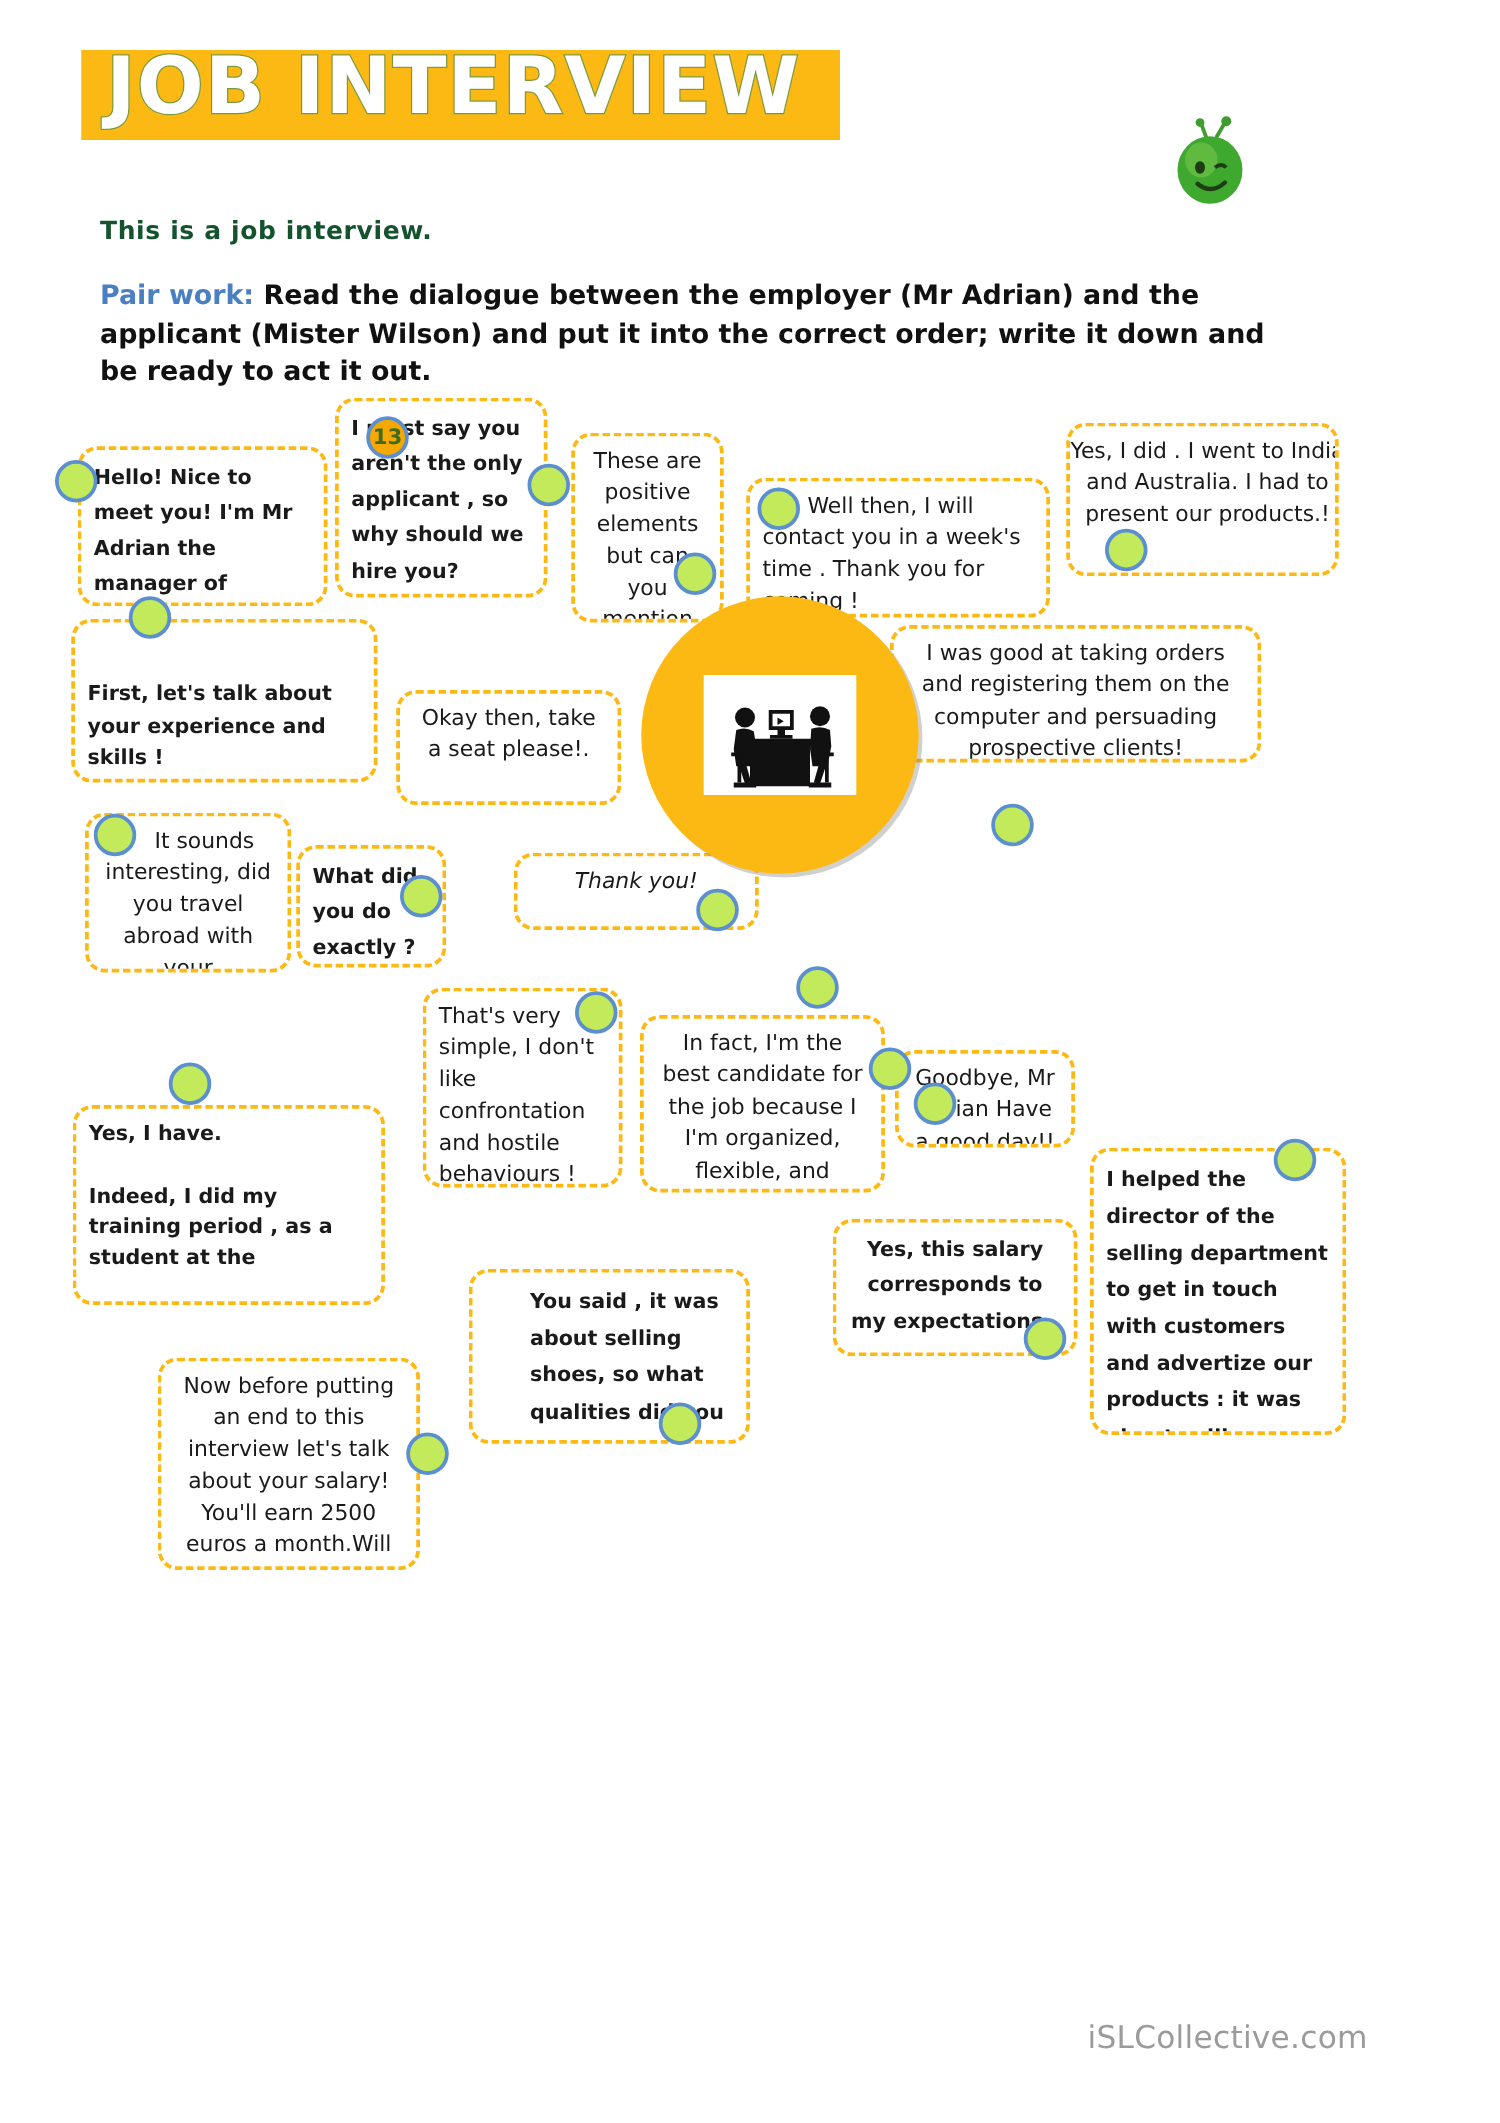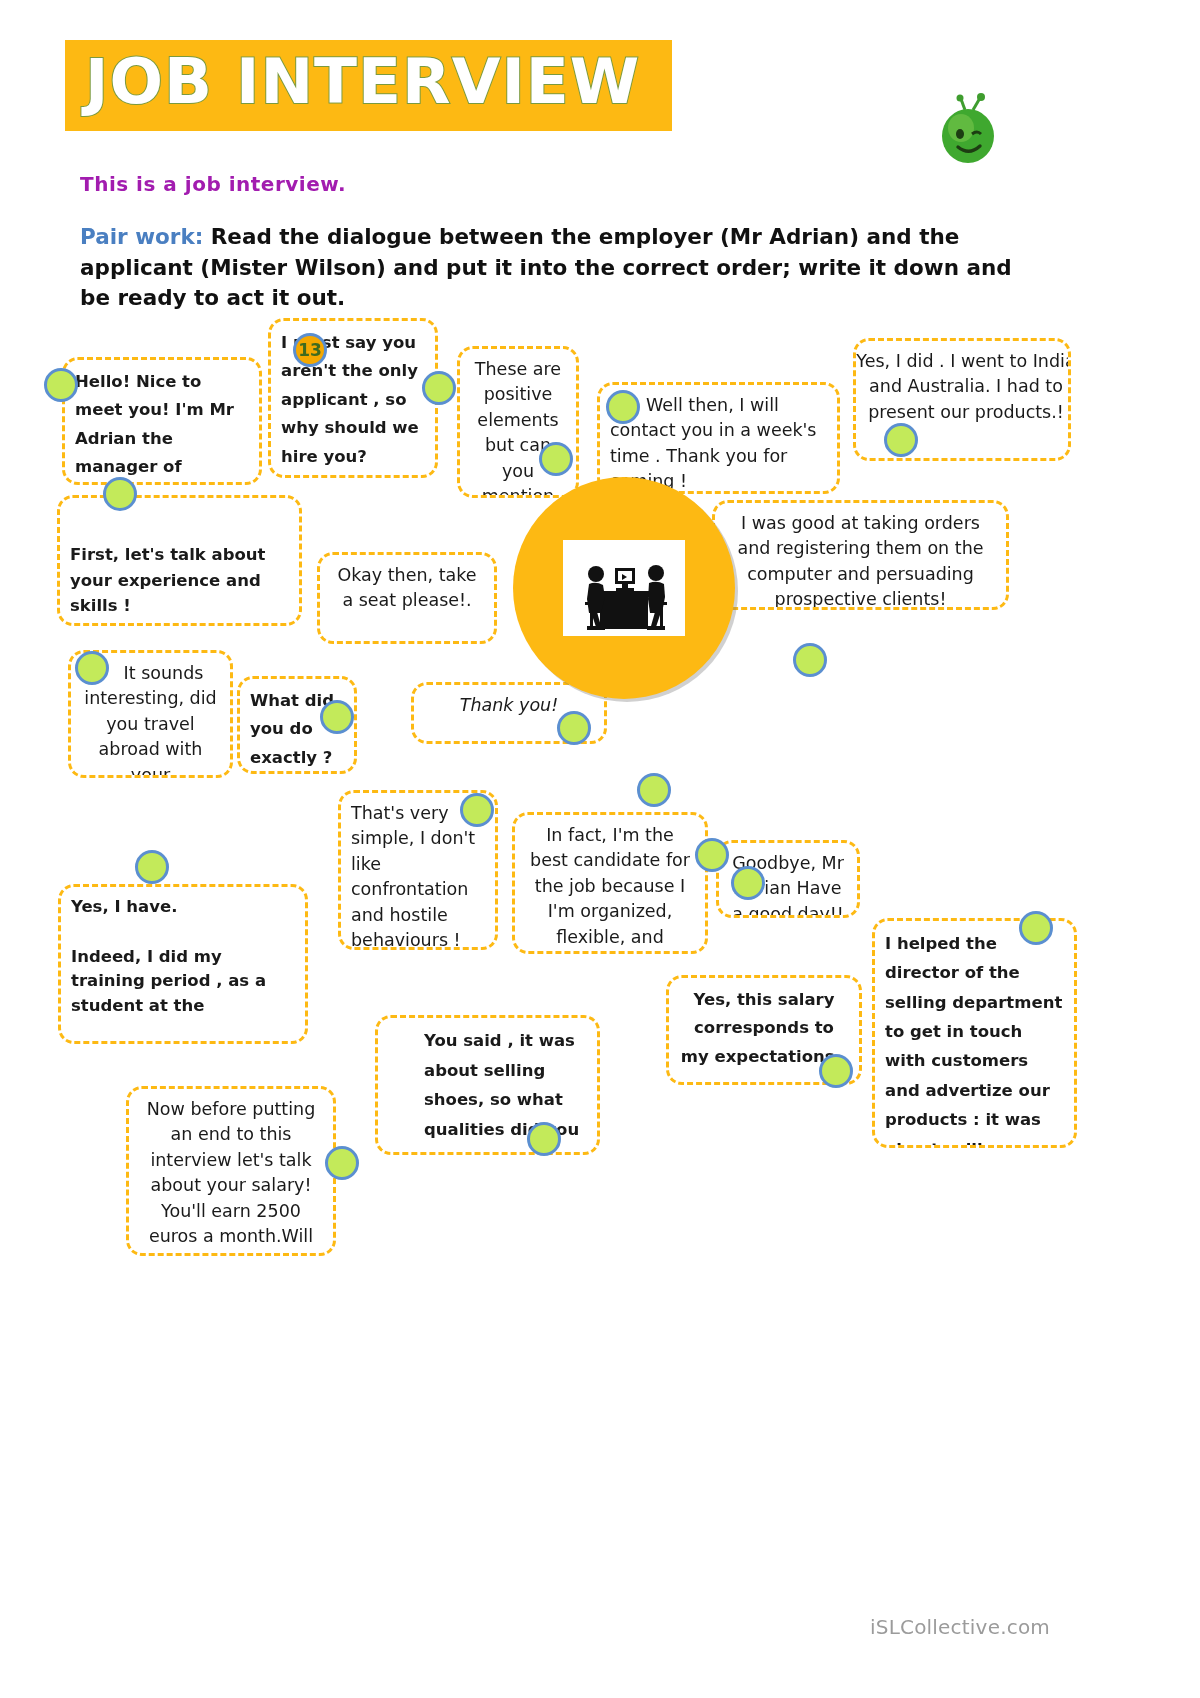--- a/index.html
+++ b/index.html
@@ -4,40 +4,40 @@
 <style>
   html,body{margin:0;padding:0;}
   body{
     width:1200px;height:1698px;position:relative;background:#ffffff;
     font-family:"DejaVu Sans", sans-serif;overflow:hidden;
   }
   .page{position:absolute;inset:0;}
 
   
   #title-banner{
-    position:absolute;left:65px;top:40px;width:607px;height:91px;
-    background:#FDB913;display:flex;align-items:center;
+    position:absolute;left:65px;top:40px;width:607px;height:72px;
+    background:#FDB913;display:flex;
   }
   #title-text{
     font-family:"DejaVu Sans", sans-serif;
     font-size:63px;font-weight:bold;letter-spacing:1px;
     color:#ffffff;
     -webkit-text-stroke:2px #7a9a3f;
     paint-order:stroke fill;
     margin-left:20px;margin-top:-8px;
     white-space:nowrap;
   }
 
   
   #mascot{position:absolute;left:928px;top:92px;width:76px;height:76px;}
 
   #line-1{
     position:absolute;left:80px;top:172px;
     font-family:"DejaVu Sans", sans-serif;
-    font-size:20px;font-weight:bold;color:#a21caf;letter-spacing:.5px;
+    font-size:20px;font-weight:bold;color:#14532d;letter-spacing:.5px;
   }
   #instruction{
     position:absolute;left:80px;top:222px;width:945px;
     font-family:"DejaVu Sans", sans-serif;
     font-size:21.5px;font-weight:bold;color:#111;line-height:1.42;
   }
   #instruction .lead{color:#4a7fc1;}
 
   
   .bubble{
@@ -79,21 +79,21 @@
     position:absolute;left:513px;top:477px;width:222px;height:222px;
     background:#FDB913;border-radius:50%;z-index:6;
     display:flex;align-items:center;justify-content:center;
     box-shadow:3px 3px 0 rgba(120,120,120,.35);
   }
   #center-icon{width:122px;height:96px;background:#fff;}
 
   #footer{
     position:absolute;left:870px;top:1615px;
     font-family:"DejaVu Sans", sans-serif;
-    font-size:20px;color:#9b9b9b;letter-spacing:.2px;
+    font-size:25px;color:#9b9b9b;letter-spacing:.2px;
   }
 </style>
 </head>
 <body>
 
 <div class="page">
 
   <div id="title-banner">
     <div id="title-text">JOB INTERVIEW</div>
   </div>

